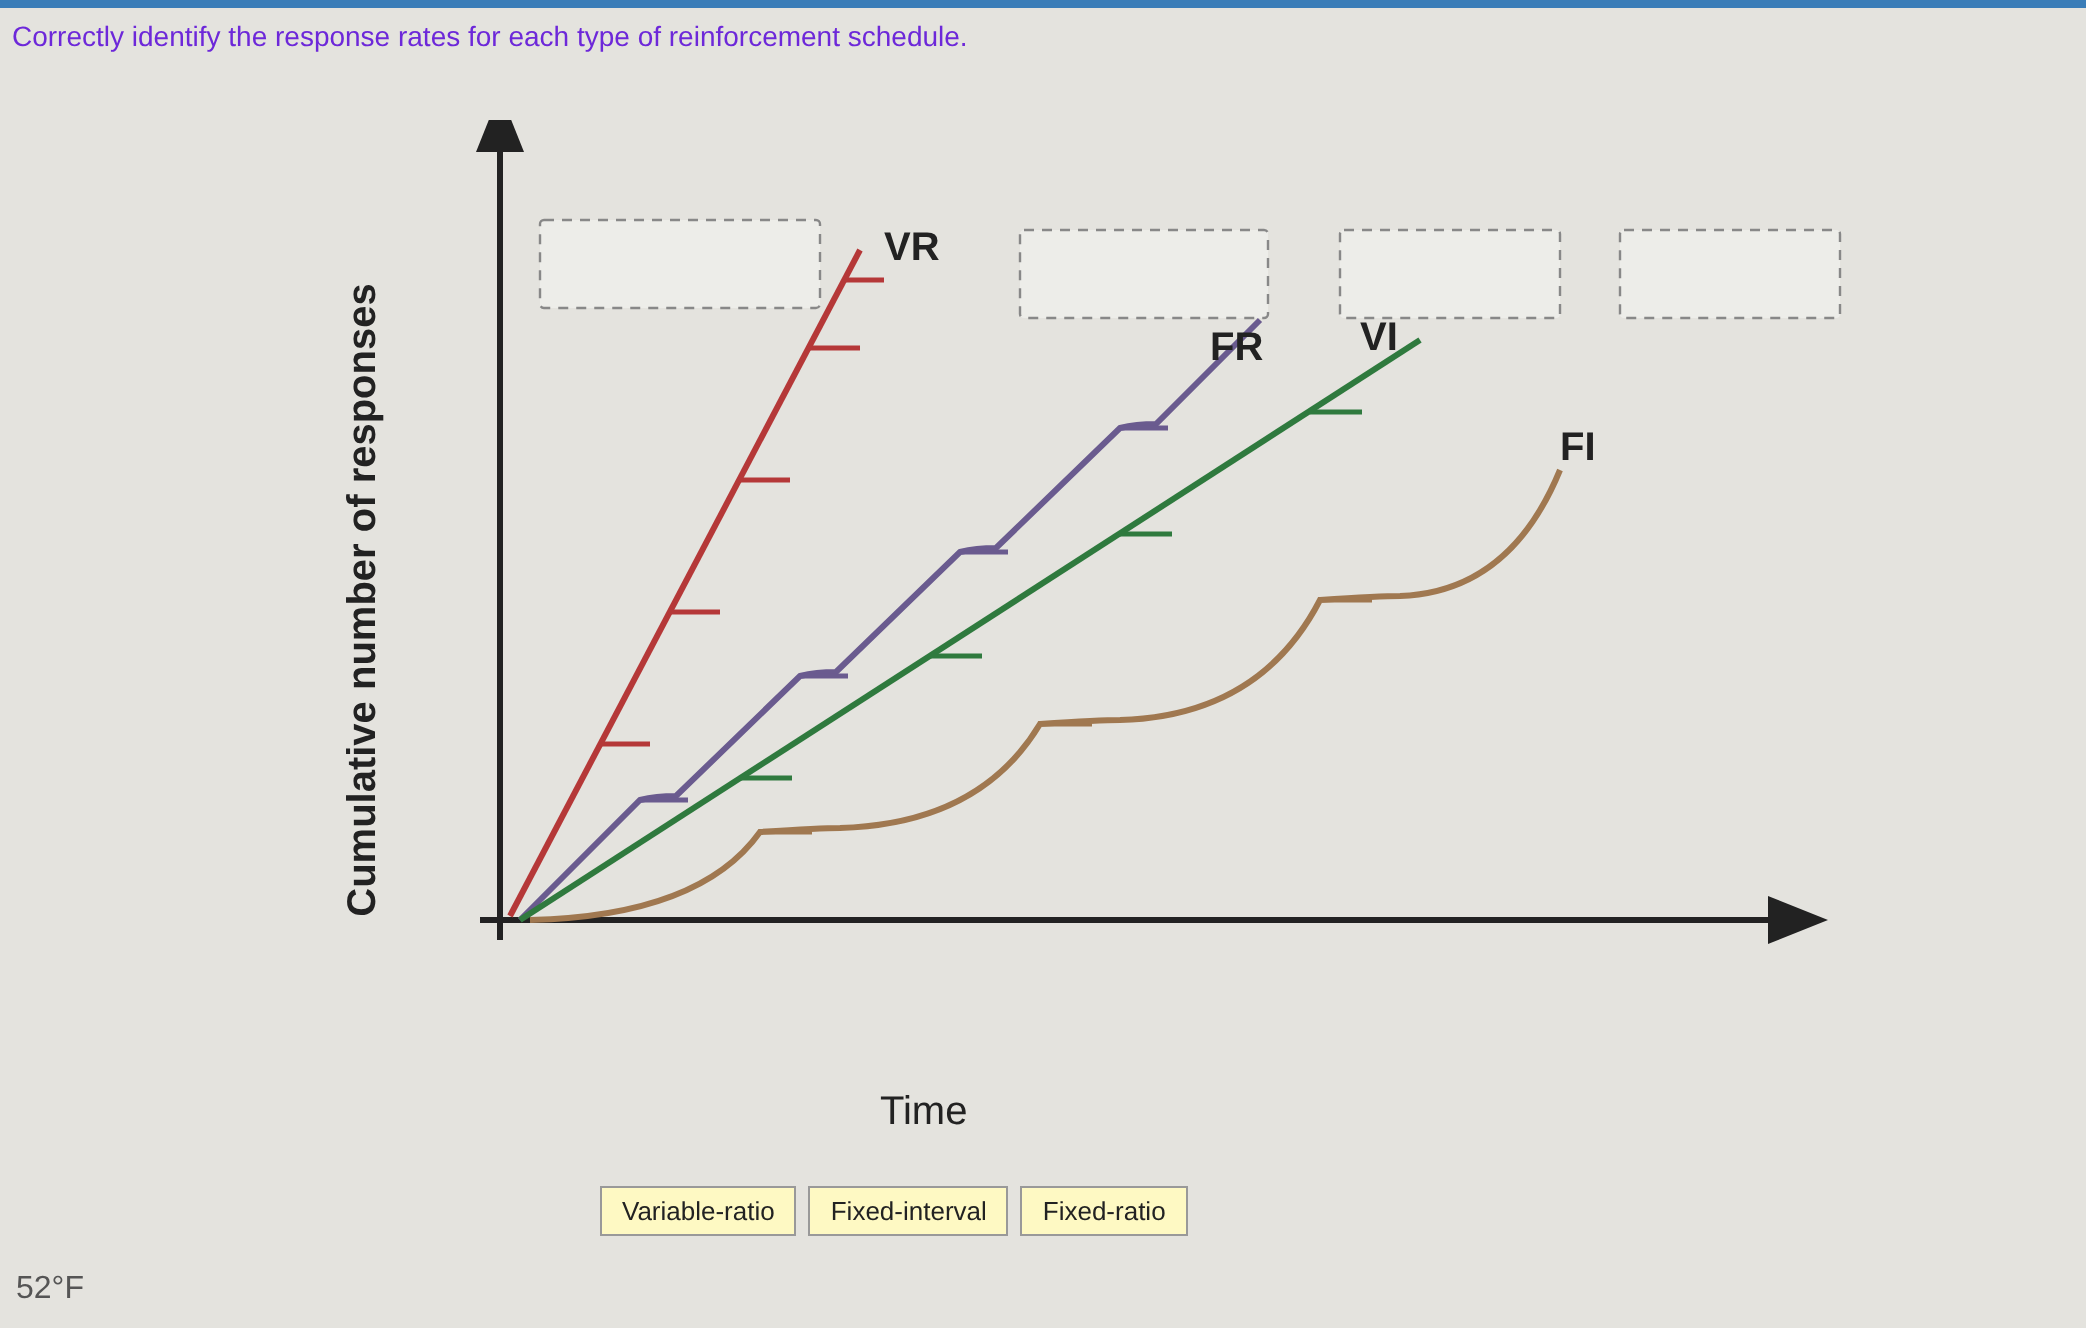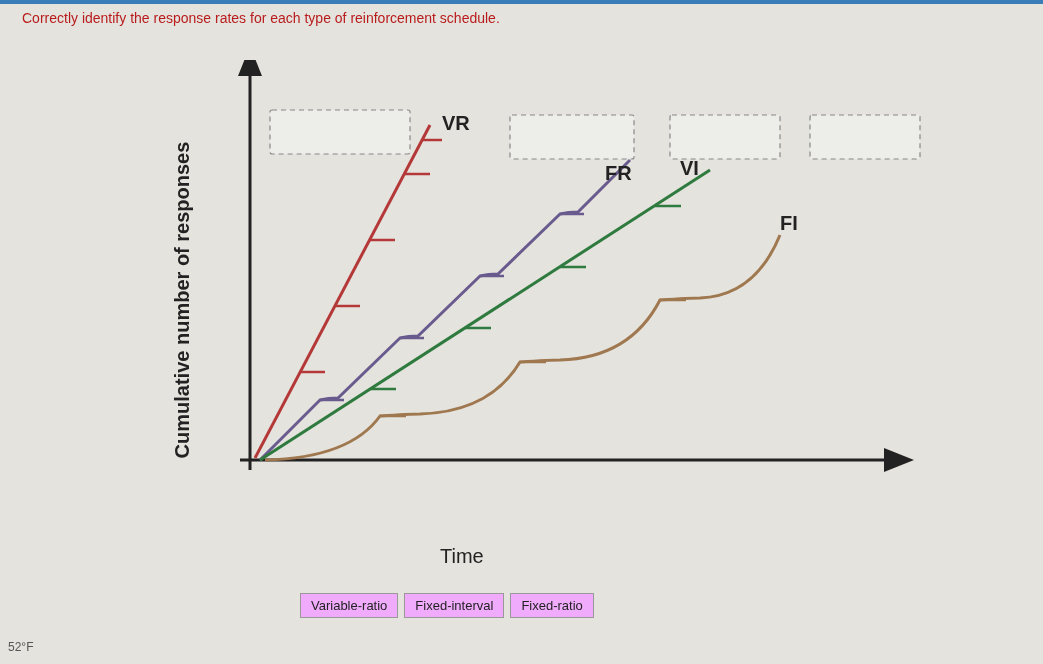--- a/index.html
+++ b/index.html
@@ -15,23 +15,23 @@
     position: absolute;
     top: 0;
     left: 0;
     right: 0;
     height: 4px;
     background: #3a7db8;
   }
   .instruction {
     position: absolute;
     top: 10px;
-    left: 22px;
+    left: 6px;
     font-size: 14px;
-    color: #b91c1c;
+    color: #6d28d9;
   }
   .chart-wrap {
     position: absolute;
     top: 60px;
     left: 210px;
     width: 730px;
     height: 480px;
   }
   .ylabel {
     position: absolute;
@@ -65,32 +65,32 @@
   }
   .drag-bank {
     position: absolute;
     bottom: 46px;
     left: 300px;
     display: flex;
     gap: 6px;
   }
   .drag-item {
     border: 1px solid #999;
-    background: #f0abfc;
+    background: #fef9c3;
     padding: 4px 10px;
     font-size: 13px;
     color: #222;
     cursor: grab;
     user-select: none;
   }
   .weather {
     position: absolute;
     left: 8px;
     bottom: 10px;
-    font-size: 12px;
+    font-size: 16px;
     color: #555;
   }
 </style>
 </head>
 <body>
 
 <div class="topbar"></div>
 
 <div class="instruction">Correctly identify the response rates for each type of reinforcement schedule.</div>
 

